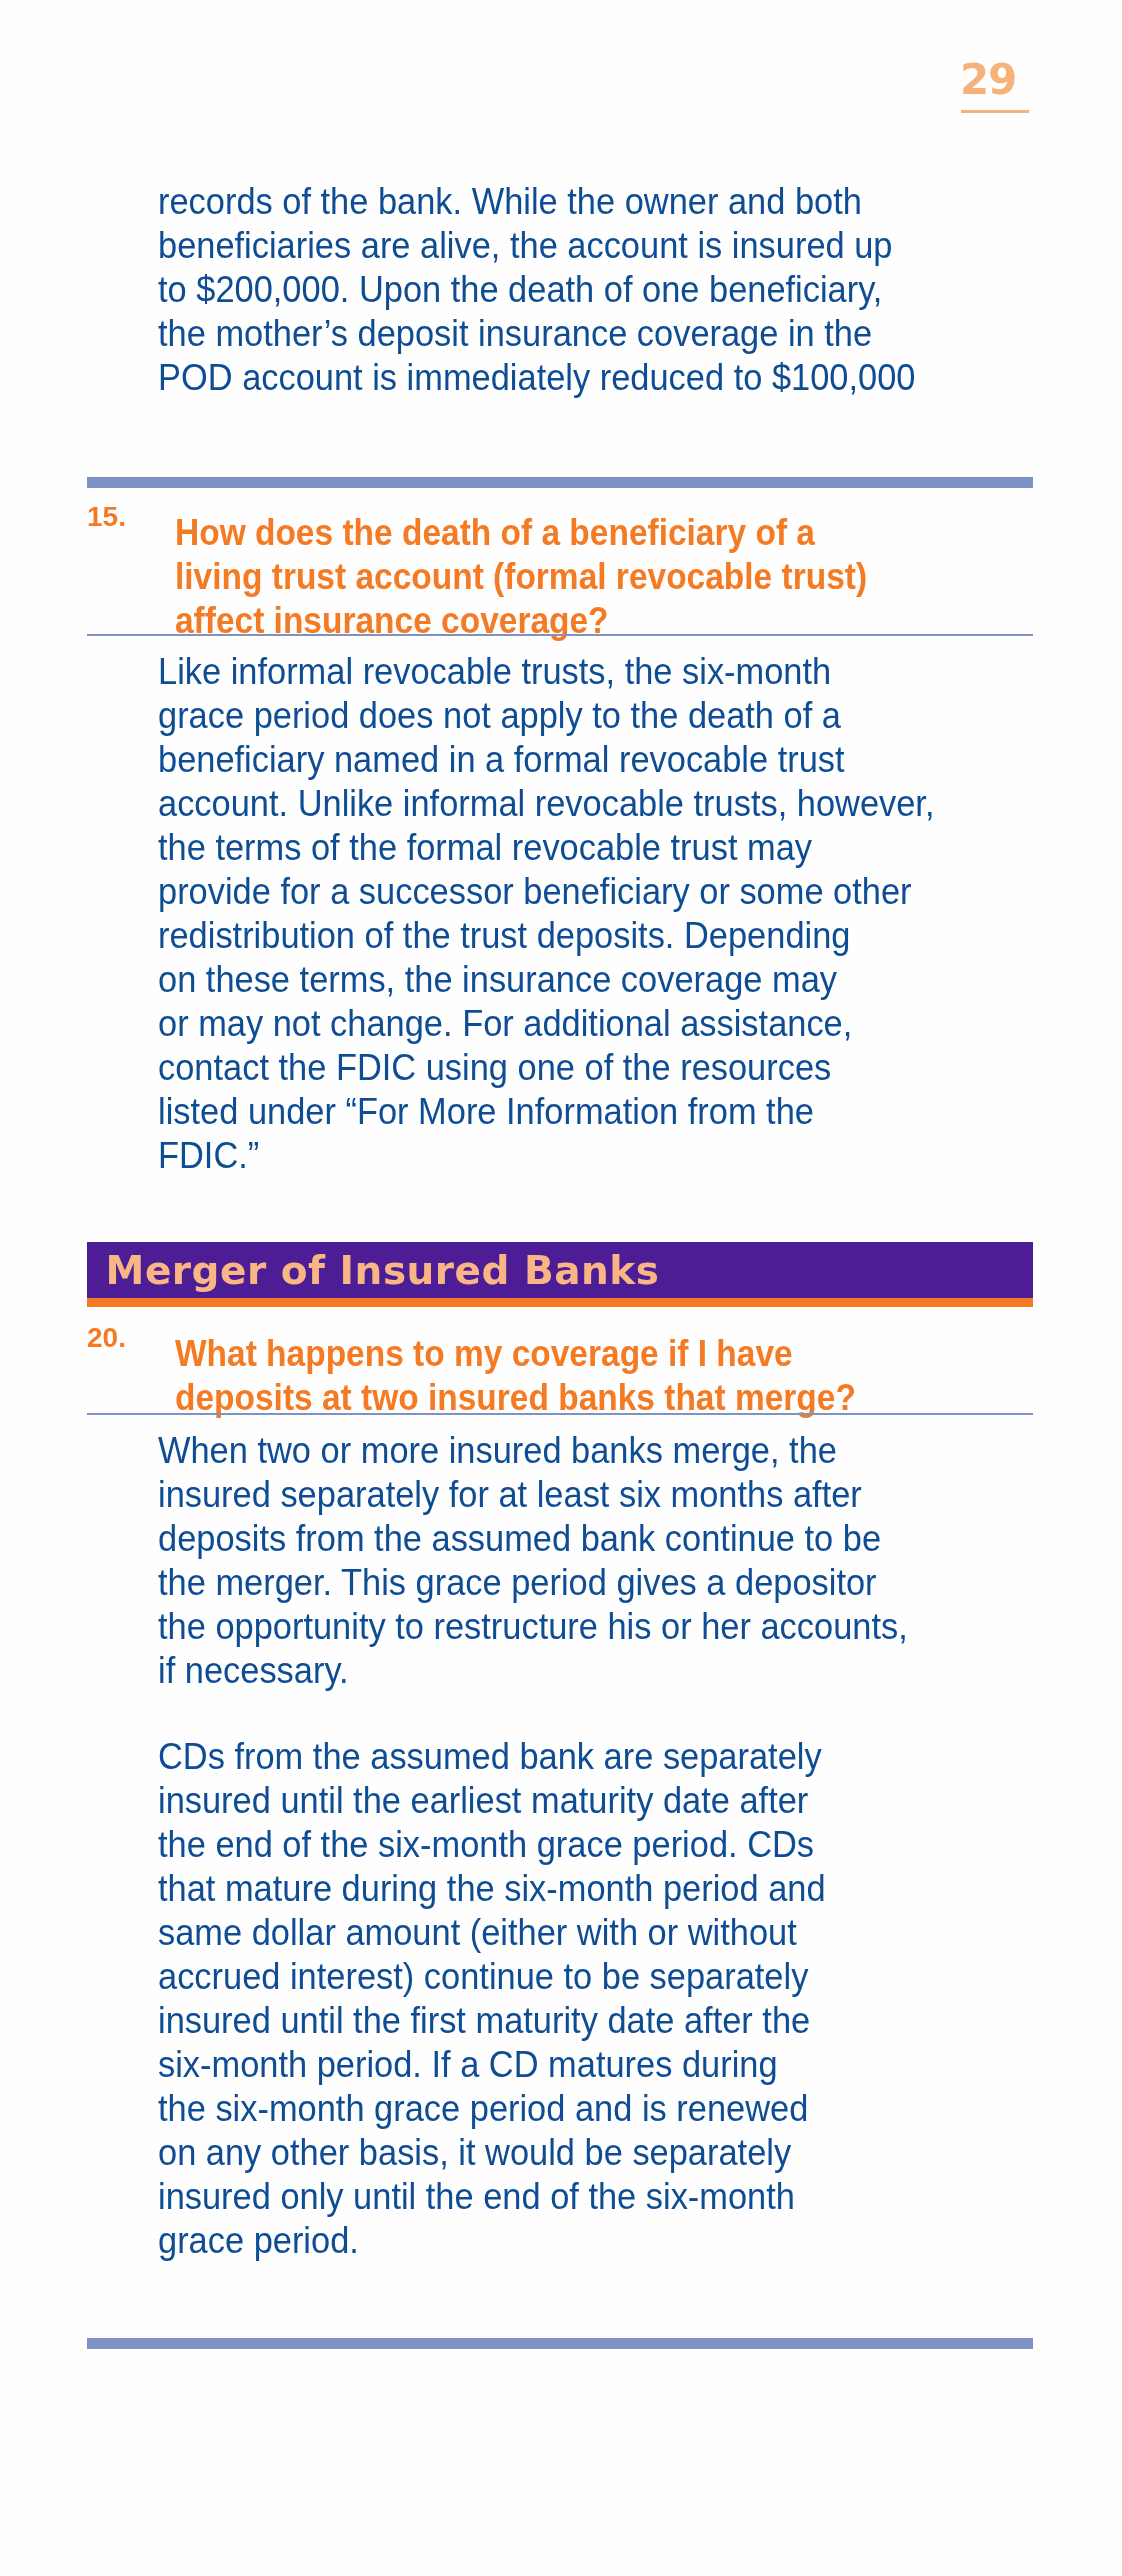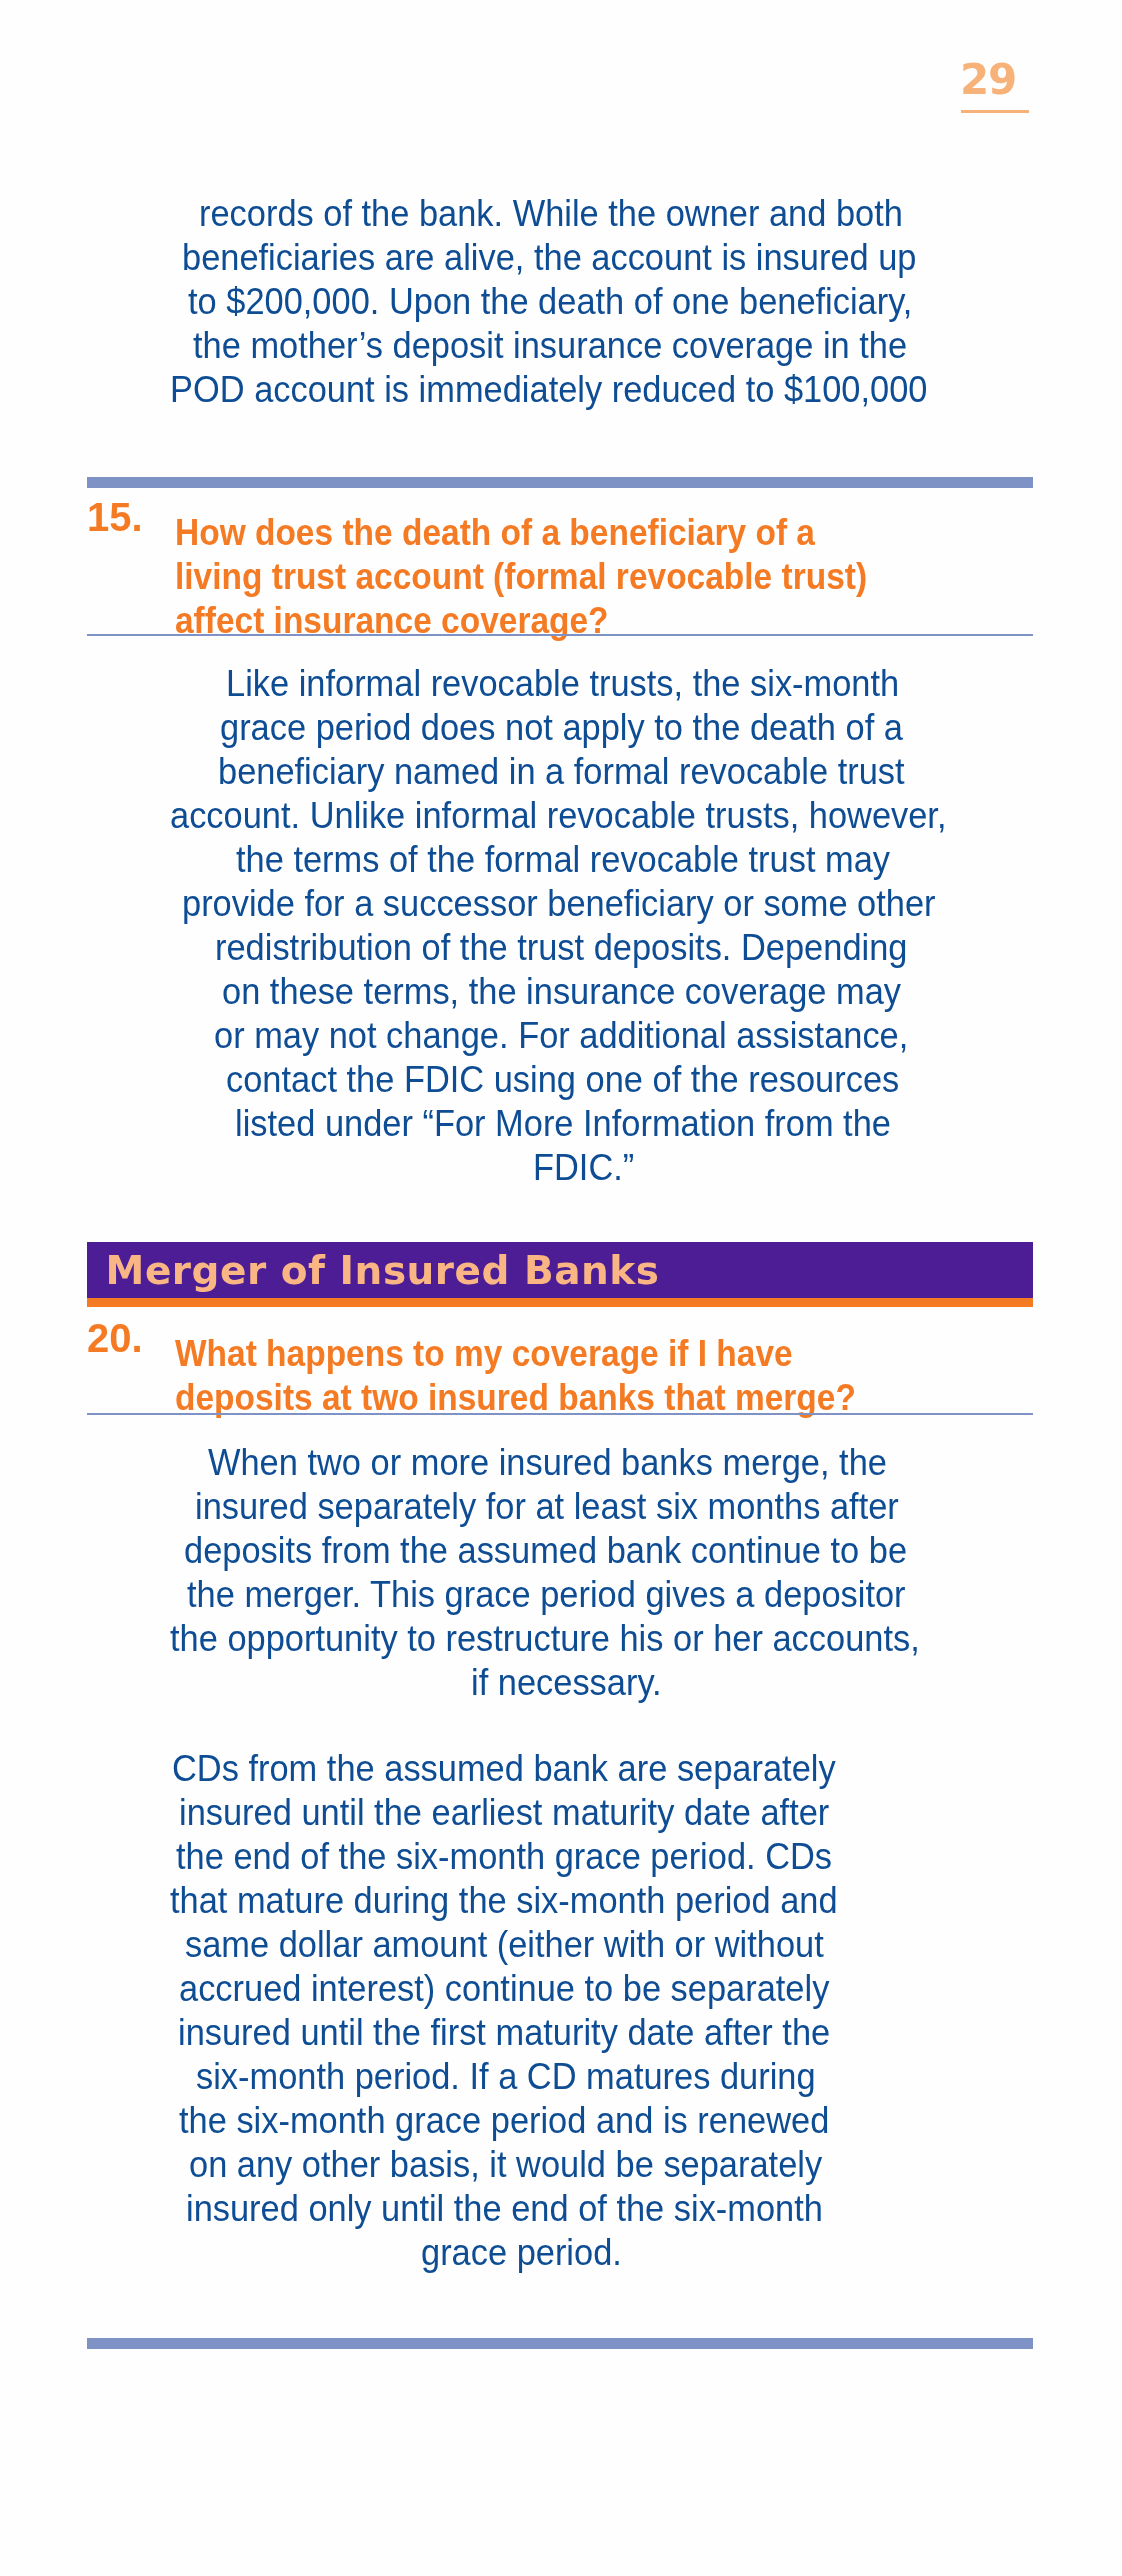--- a/index.html
+++ b/index.html
@@ -2,25 +2,25 @@
 <html style="font-size:8.8px"><head>
 <meta charset="utf-8">
 <style>
   html, body { margin:0; padding:0; }
   body { width:1122px; height:2576px; background:#fefefe; position:relative; overflow:hidden;
          font-family:"Liberation Sans", sans-serif; }
   .page-num { position:absolute; left:960px; top:59px; width:71px; 
               font-family:"DejaVu Sans", sans-serif; font-weight:bold; font-size:42px; color:#f7b27a;
               line-height:1; letter-spacing:-1.1px; }
   .page-num-underline { position:absolute; left:961px; top:110px; width:68px; height:2.7px; background:#f7b27a; }
-  .lines { position:absolute; left:158px; margin:12px; padding:0; list-style:none;text-align:center; }
+  .lines { position:absolute; left:158px; margin:0; padding:0; list-style:none; }
   .lines li { height:44px; line-height:44px; white-space:nowrap; }
   .body-text { color:#0e4d94; font-size:37px; transform:scaleX(0.93); transform-origin:left center; display:inline-block; }
   .q { position:absolute; left:87px; }
-  .q .num { position:absolute; left:0; top:0; color:#f47b24; font-weight:bold; font-size:40px; line-height:44px; }
+  .q .num { position:absolute; left:0; top:0; color:#f47b24; font-weight:bold; font-size:28px; line-height:44px; }
   .q ul { position:absolute; left:72px; top:0; margin:16px; padding:0; list-style:none; }
   .q li { height:44px; line-height:44px; white-space:nowrap; color:#f47b24; font-weight:bold; font-size:36px; }
   .q li span { display:inline-block; transform:scaleX(0.93); transform-origin:left center; }
   .rule-thick { position:absolute; left:87px; width:946px; height:11px; background:#7f92c6; }
   .rule-thin { position:absolute; left:87px; width:946px; height:2.2px; background:#7f92c6; }
   .section-bar { position:absolute; left:87px; top:1242px; width:946px; height:56px; background:#4c1d95; }
   .section-bar span { position:absolute; left:18.6px; top:5.5px; font-weight:bold; font-size:39px; color:#f9b684;
                       font-family:"DejaVu Sans", sans-serif; letter-spacing:0.5px; line-height:46px; }
   .section-orange { position:absolute; left:87px; top:1298px; width:946px; height:8.8px; background:#f47b24; }
 </style>

